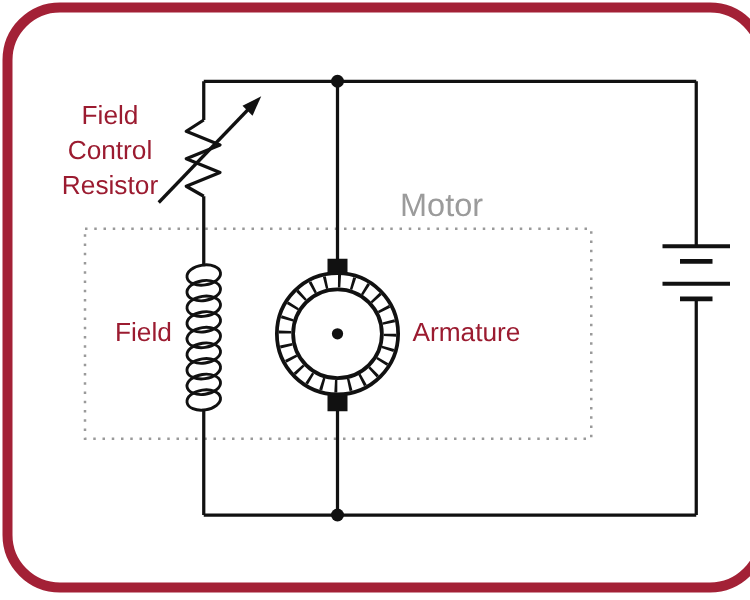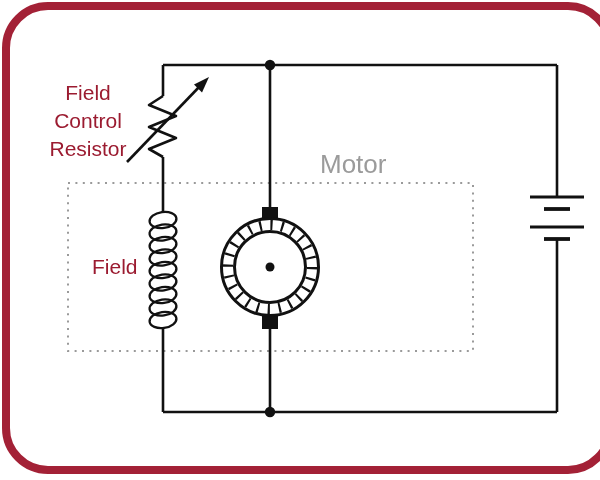--- a/index.html
+++ b/index.html
@@ -157,13 +157,14 @@
       <path class="plate-long" d="M530,227 H584"></path>
       <path class="plate-short" d="M544,239 H570"></path>
     </g>
   </svg>
 
   <div class="label label-fcr">Field
 Control
 Resistor</div>
   <div class="label label-motor">Motor</div>
   <div class="label label-field">Field</div>
+  <div class="label label-armature">Armature</div>
 </div>
 
 </body></html>

